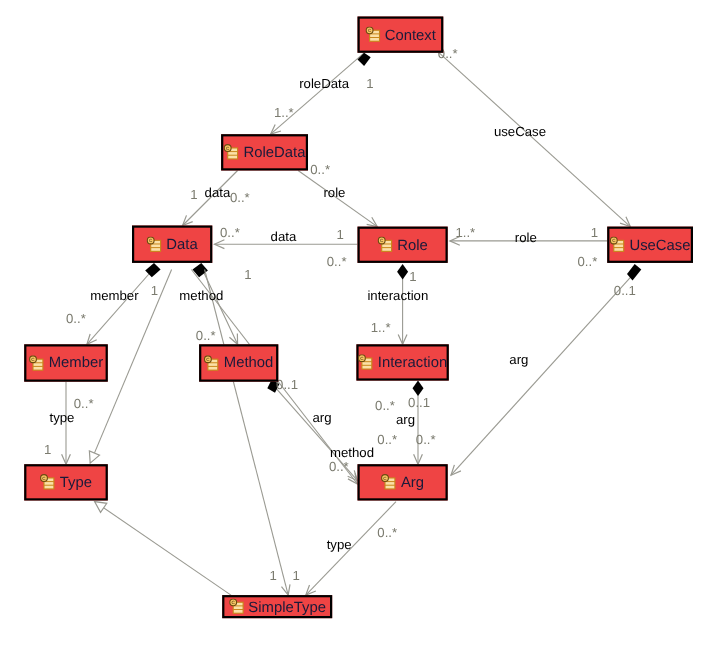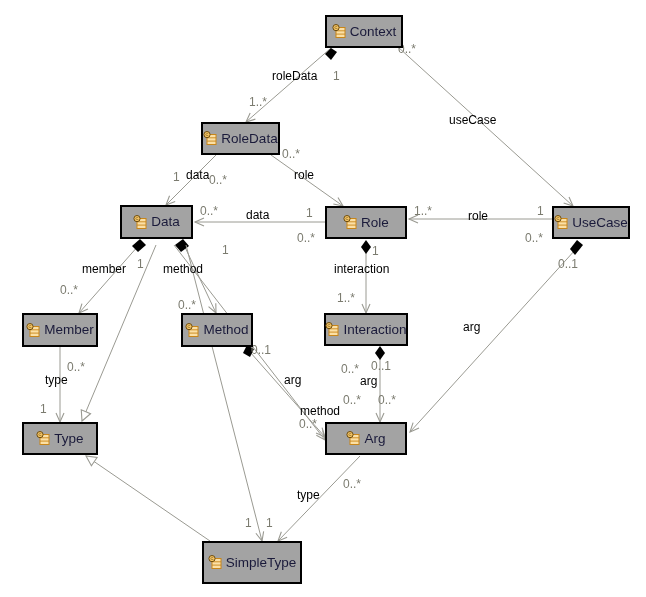--- a/index.html
+++ b/index.html
@@ -21,21 +21,21 @@
     position: absolute;
     left: 0;
     top: 0;
     width: 646px;
     height: 597px;
   }
   .uml-class {
     position: absolute;
     box-sizing: border-box;
     border: 2px solid #000000;
-    background: #a3a3a3;
+    background: #ef4444;
     display: flex;
     align-items: center;
     justify-content: center;
     gap: 3px;
     padding: 0 7px;
     z-index: 5;
   }
   .uml-class .cls-name {
     font-size: 13.5px;
     color: #1a1a3a;
@@ -251,21 +251,21 @@
         <rect x="4" y="3.5" width="9" height="10" fill="#fbe0a6" stroke="#c8861a" stroke-width="1"></rect>
         <line x1="4" y1="6.8" x2="13" y2="6.8" stroke="#c8861a" stroke-width="0.9"></line>
         <line x1="4" y1="10.1" x2="13" y2="10.1" stroke="#c8861a" stroke-width="0.9"></line>
         <circle cx="4" cy="3.6" r="3.1" fill="#f6c563" stroke="#6b4b10" stroke-width="1"></circle>
         <text x="4" y="5.3" font-size="4.2" text-anchor="middle" fill="#3a2a08" font-family="'Liberation Sans',sans-serif">C</text>
       </svg>
     </span>
     <span class="cls-name">Arg</span>
   </div>
 
-  <div class="uml-class" style="left:202px; top:541px; width:100px; height:43px;">
+  <div class="uml-class" style="left:202px; top:541px; width:100px; height:21px;">
     <span class="cls-icon">
       <svg viewBox="0 0 15 15" width="15" height="15">
         <rect x="4" y="3.5" width="9" height="10" fill="#fbe0a6" stroke="#c8861a" stroke-width="1"></rect>
         <line x1="4" y1="6.8" x2="13" y2="6.8" stroke="#c8861a" stroke-width="0.9"></line>
         <line x1="4" y1="10.1" x2="13" y2="10.1" stroke="#c8861a" stroke-width="0.9"></line>
         <circle cx="4" cy="3.6" r="3.1" fill="#f6c563" stroke="#6b4b10" stroke-width="1"></circle>
         <text x="4" y="5.3" font-size="4.2" text-anchor="middle" fill="#3a2a08" font-family="'Liberation Sans',sans-serif">C</text>
       </svg>
     </span>
     <span class="cls-name">SimpleType</span>

